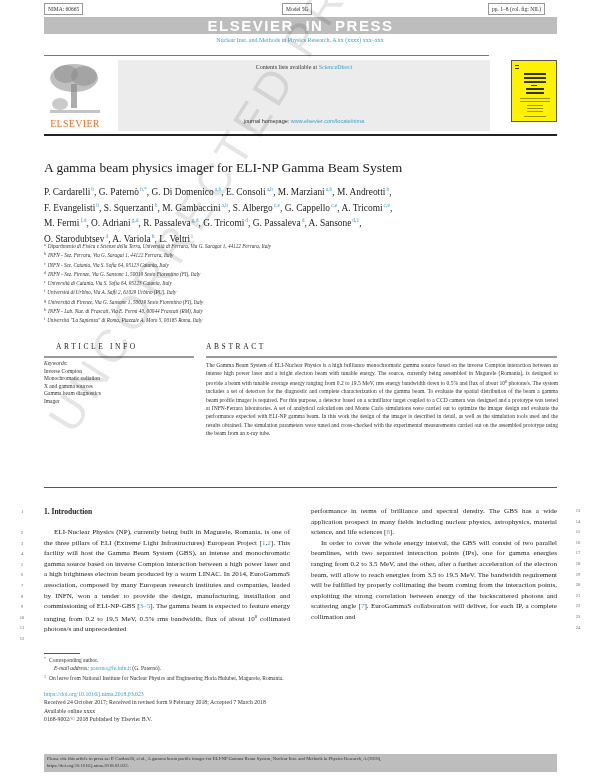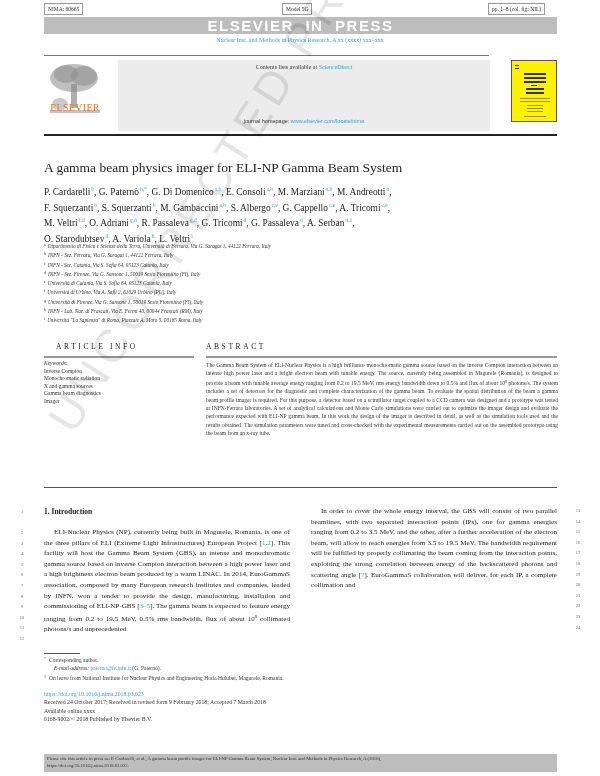--- a/index.html
+++ b/index.html
@@ -11,21 +11,21 @@
 
   .press-banner { position: absolute; left: 44px; top: 17px; width: 513px; height: 17px; background: #bdbdbd;
     font-family: "Liberation Sans", "DejaVu Sans", sans-serif; font-weight: bold; color: #fff; font-size: 15px; letter-spacing: 1.5px;
     text-align: center; line-height: 17px; word-spacing: 6px; }
 
   .journal-ref { position: absolute; left: 0; width: 600px; top: 37px; text-align: center; font-size: 6px; color: #3aa0c8; }
 
   .top-rule { position: absolute; left: 44px; top: 55px; width: 445px; height: 1px; background: #777; }
 
   .elsevier-logo { position: absolute; left: 46px; top: 60px; width: 57px; height: 70px; }
-  .elsevier-text { position: absolute; left: 44px; top: 102px; width: 62px; text-align: center; font-size: 10px; color: #e8742a; letter-spacing: 0.3px; }
+  .elsevier-text { position: absolute; left: 44px; top: 118px; width: 62px; text-align: center; font-size: 10px; color: #e8742a; letter-spacing: 0.3px; }
 
   .journal-panel { position: absolute; left: 118px; top: 60px; width: 372px; height: 71px; background: #ececec; }
   .contents { position: absolute; left: 0; width: 372px; top: 4px; text-align: center; font-size: 6px; color: #333; }
   .contents .link { color: #3aa0c8; }
   .journal-name { position: absolute; left: 0; width: 372px; top: 25px; text-align: center; font-size: 13.5px; color: #222; }
   .homepage { position: absolute; left: 0; width: 372px; top: 58px; text-align: center; font-family: "Liberation Sans", "DejaVu Sans", sans-serif; font-size: 5.5px; color: #333; }
   .homepage .link { color: #3aa0c8; }
 
   .cover { position: absolute; left: 511px; top: 60px; width: 46px; height: 62px; background: #fff200; border: 1px solid #555; }
   .cover .ln { position: absolute; background: #333; height: 1px; }
@@ -132,32 +132,32 @@
 
 <div class="title">A gamma beam physics imager for ELI-NP Gamma Beam System</div>
 
 <div class="authors">
   <span><span>P. Cardarelli</span><sup>b</sup></span>,
   <span><span>G. Paternò</span><sup>b,*</sup></span>,
   <span><span>G. Di Domenico</span><sup>a,b</sup></span>,
   <span><span>E. Consoli</span><sup>a,b</sup></span>,
   <span><span>M. Marziani</span><sup>a,b</sup></span>,
   <span><span>M. Andreotti</span><sup>b</sup></span>,<br>
-  <span><span>F. Squerzanti</span><sup>b</sup></span>,
+  <span><span>F. Evangelisti</span><sup>b</sup></span>,
   <span><span>S. Squerzanti</span><sup>b</sup></span>,
   <span><span>M. Gambaccini</span><sup>a,b</sup></span>,
   <span><span>S. Albergo</span><sup>c,e</sup></span>,
   <span><span>G. Cappello</span><sup>c,e</sup></span>,
   <span><span>A. Tricomi</span><sup>c,e</sup></span>,<br>
-  <span><span>M. Veltri</span><sup>f,d</sup></span>,
+  <span><span>M. Fermi</span><sup>f,d</sup></span>,
   <span><span>O. Adriani</span><sup>g,d</sup></span>,
   <span><span>R. Passaleva</span><sup>g,d</sup></span>,
   <span><span>G. Tricomi</span><sup>d</sup></span>,
   <span><span>G. Passaleva</span><sup>d</sup></span>,
-  <span><span>A. Serban</span><sup>d,1</sup></span>,<br>
+  <span><span>A. Sansone</span><sup>d,1</sup></span>,<br>
   <span><span>O. Starodubtsev</span><sup>d</sup></span>,
   <span><span>A. Variola</span><sup>h</sup></span>,
   <span><span>L. Veltri</span><sup>i</sup></span>
 </div>
 
 <div class="affils">
   <div><sup>a</sup><span>Dipartimento di Fisica e Scienze della Terra, Università di Ferrara, Via G. Saragat 1, 44122 Ferrara, Italy</span></div>
   <div><sup>b</sup><span>INFN - Sez. Ferrara, Via G. Saragat 1, 44122 Ferrara, Italy</span></div>
   <div><sup>c</sup><span>INFN - Sez. Catania, Via S. Sofia 64, 95123 Catania, Italy</span></div>
   <div><sup>d</sup><span>INFN - Sez. Firenze, Via G. Sansone 1, 50019 Sesto Fiorentino (FI), Italy</span></div>
@@ -214,20 +214,21 @@
   <div style="top:116.6px">24</div>
 </div>
 
 <div class="intro-head">1. Introduction</div>
 
 <div class="col" style="left:44px;top:527px;width:246px;">
   <p><span>ELI-Nuclear Physics (NP), currently being built in Magurele, Romania, is one of the three pillars of ELI (Extreme Light Infrastructures) European Project [</span><span class="cite">1</span><span>,</span><span class="cite">2</span><span>]. This facility will host the Gamma Beam System (GBS), an intense and monochromatic gamma source based on inverse Compton interaction between a high power laser and a high brightness electron beam produced by a warm LINAC. In 2014, EuroGammaS association, composed by many European research institutes and companies, leaded by INFN, won a tender to provide the design, manufacturing, installation and commissioning of ELI-NP-GBS [</span><span class="cite">3–5</span><span>]. The gamma beam is expected to feature energy ranging from 0.2 to 19.5 MeV, 0.5% rms bandwidth, flux of about 10</span><sup>8</sup><span> collimated photons/s and unprecedented</span></p>
 </div>
 
 <div class="col" style="left:311px;top:506px;width:246px;">
+  <p class="noindent"><span>performance in terms of brilliance and spectral density. The GBS has a wide application prospect in many fields including nuclear physics, astrophysics, material science, and life sciences [</span><span class="cite">6</span><span>].</span></p>
   <p><span>In order to cover the whole energy interval, the GBS will consist of two parallel beamlines, with two separated interaction points (IPs), one for gamma energies ranging from 0.2 to 3.5 MeV, and the other, after a further acceleration of the electron beam, will allow to reach energies from 3.5 to 19.5 MeV. The bandwidth requirement will be fulfilled by properly collimating the beam coming from the interaction points, exploiting the strong correlation between energy of the backscattered photons and scattering angle [</span><span class="cite">7</span><span>]. EuroGammaS collaboration will deliver, for each IP, a complete collimation and</span></p>
 </div>
 
 <div class="fn-rule"></div>
 <div class="footnotes">
   <div><sup>*</sup><span>Corresponding author.</span></div>
   <div class="indent"><i>E-mail address: </i><span class="email-link">paterno@fe.infn.it</span><span> (G. Paternò).</span></div>
   <div><sup>1</sup><span>On leave from National Institute for Nuclear Physics and Engineering Horia Hulubei, Magurele, Romania.</span></div>
 </div>
 

